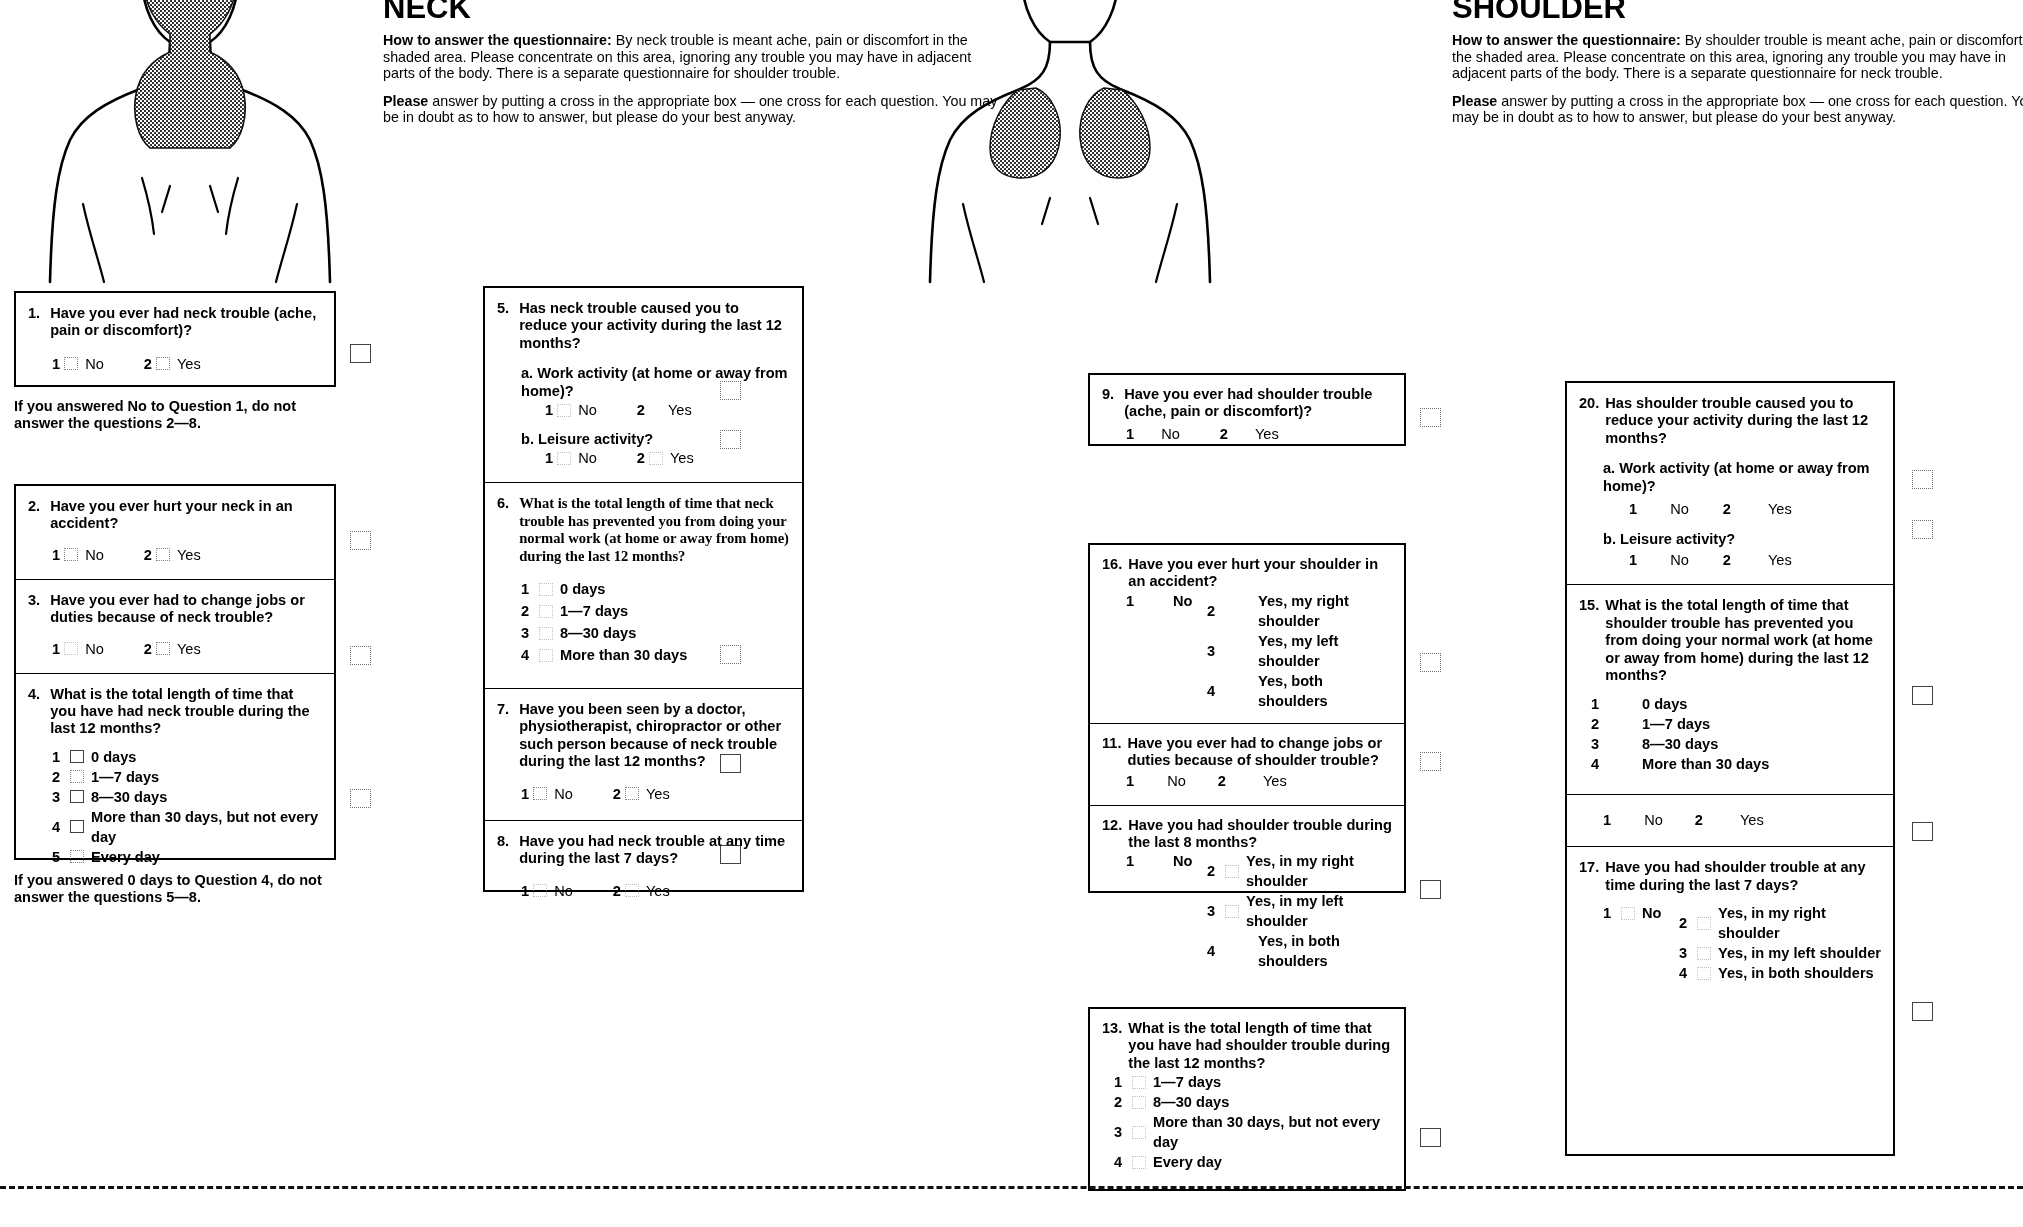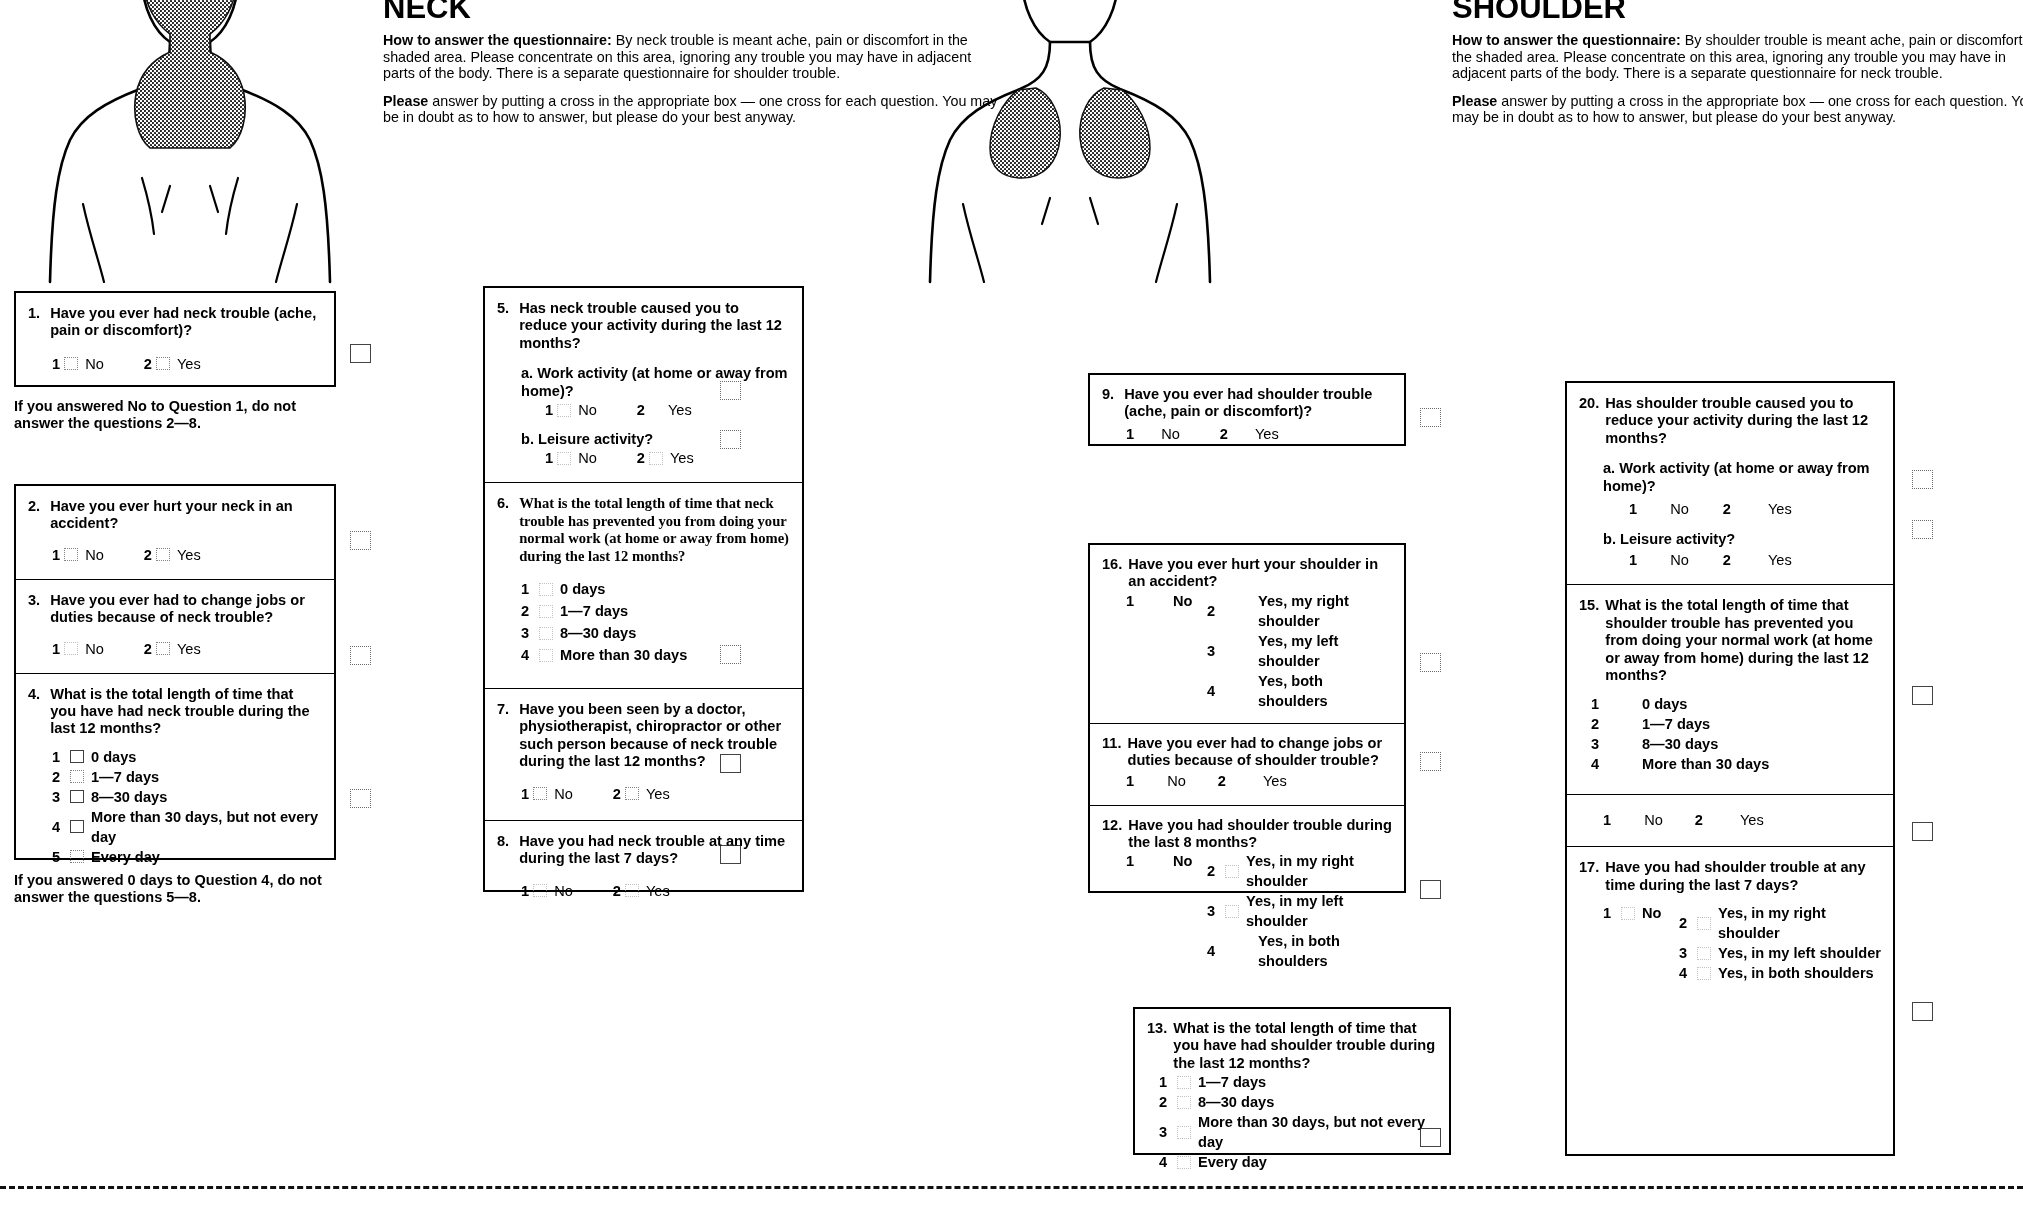--- a/index.html
+++ b/index.html
@@ -440,21 +440,21 @@
           <span class="olabel">Yes, in both shoulders</span>
         </div>
       </div>
     </div>
   </div>
   <div class="codebox" style="left:1420px;top:653px;"></div>
   <div class="codebox" style="left:1420px;top:752px;"></div>
   <div class="codebox solid" style="left:1420px;top:880px;"></div>
 
 
-  <div class="qbox" style="left:1133px;top:1007px;width:318px;height:148px;position:absolute;">
+  <div class="qbox" style="left:1088px;top:1007px;width:318px;height:184px;position:absolute;">
     <div class="qitem" style="padding:11px 12px 12px 12px;">
       <div class="qrow">
         <div class="qnum">13.</div>
         <div class="qtext" style="margin-left:6px;">What is the total length of time that you have had shoulder trouble during the last 12 months?</div>
       </div>
       <div class="opts" style="margin-left:12px;margin-top:0;">
         <div class="opt">
           <span class="onum">1</span>
           <span class="tick faint"></span>
           <span class="olabel">1—7 days</span>

